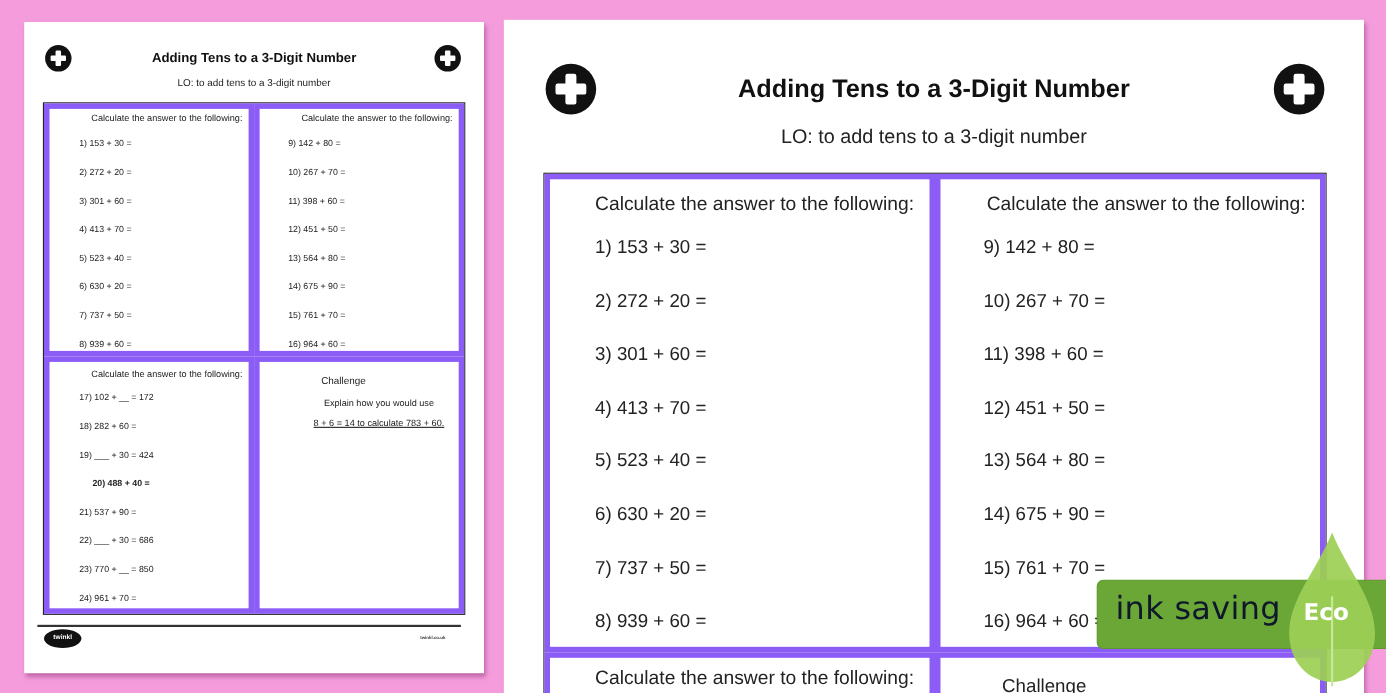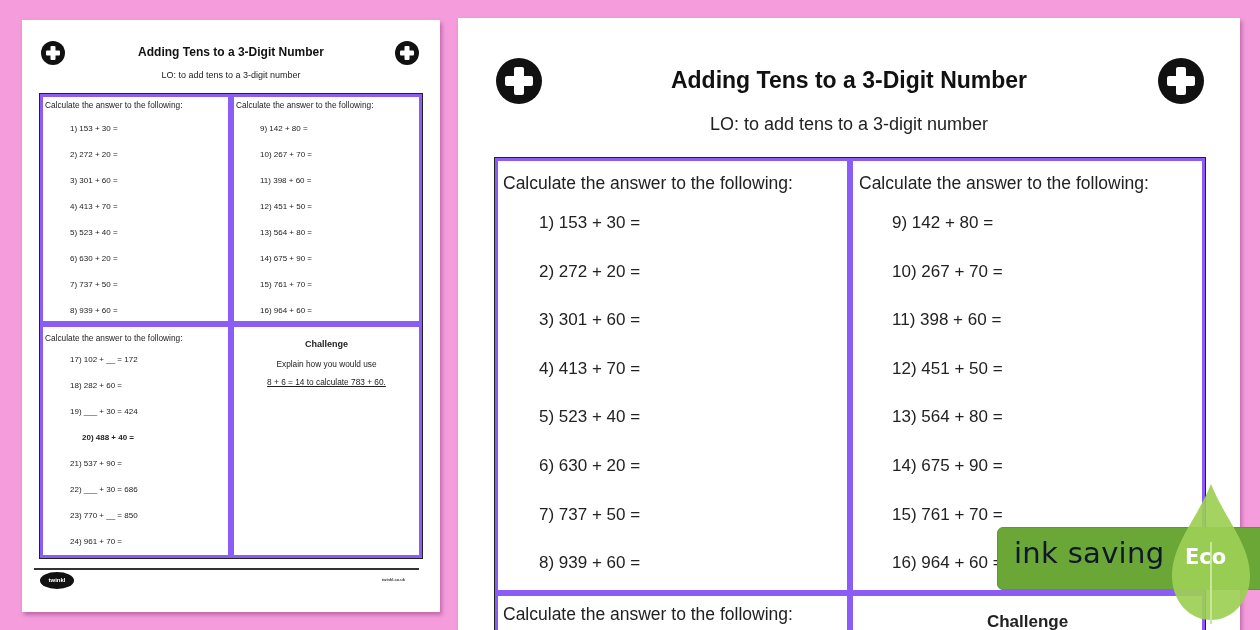--- a/index.html
+++ b/index.html
@@ -5,24 +5,24 @@
   html, body { margin:0; padding:0; }
   body { width:1260px; height:630px; background:#f59ddc; position:relative; overflow:hidden; font-family:"Liberation Sans", sans-serif; color:#222; }
   .page { position:absolute; background:#fff; box-shadow: 2px 3px 4px rgba(150,60,130,0.55); }
   .small { left:22px; top:20px; width:418px; height:592px; }
   .big { left:458px; top:18px; width:782px; height:640px; }
   .plus { position:absolute; border-radius:50%; background:#111; }
   .plus::before, .plus::after { content:""; position:absolute; background:#fff; left:50%; top:50%; transform:translate(-50%,-50%); }
   .title { position:absolute; left:0; right:0; text-align:center; font-weight:bold; color:#111; }
   .lo { position:absolute; left:0; right:0; text-align:center; color:#222; }
   .grid { position:absolute; border:1.5px solid #222; display:grid; }
-  .cell { border:3px solid #8b5cf6; position:relative; overflow:hidden; }
+  .cell { border:5px solid #8b5cf6; position:relative; overflow:hidden;padding-left:36px; }
   .cell-head { white-space:nowrap; }
   .q { position:absolute; white-space:nowrap;margin-left:14px; }
-  .chal-title { text-align:center; font-weight:bold; }
+  .chal-title { text-align:left; font-weight:normal;margin-left:20px; }
   .chal-text { text-align:center; }
   .footer-line { position:absolute; background:#333; }
   .logo { position:absolute; background:#111; color:#fff; border-radius:50%; font-weight:bold; text-align:center; }
   .eco { position:absolute; left:997px; top:527px; width:263px; height:61px; background:#6aa737; border-radius:6px 0 0 6px; border:1px solid #5a9a2a; }
   .eco-label { position:absolute; left:16px; top:8px; color:#0f172a; font-family:"DejaVu Sans", sans-serif; font-size:29px; letter-spacing:0.3px; }
   .drop { position:absolute; left:1170px; top:484px; width:82px; height:140px; }
   .eco-word { position:absolute; left:1185px; top:545px; color:#fff; font-weight:bold; font-size:21px; font-family:"DejaVu Sans", sans-serif; }
 </style>
 </head>
 <body>

